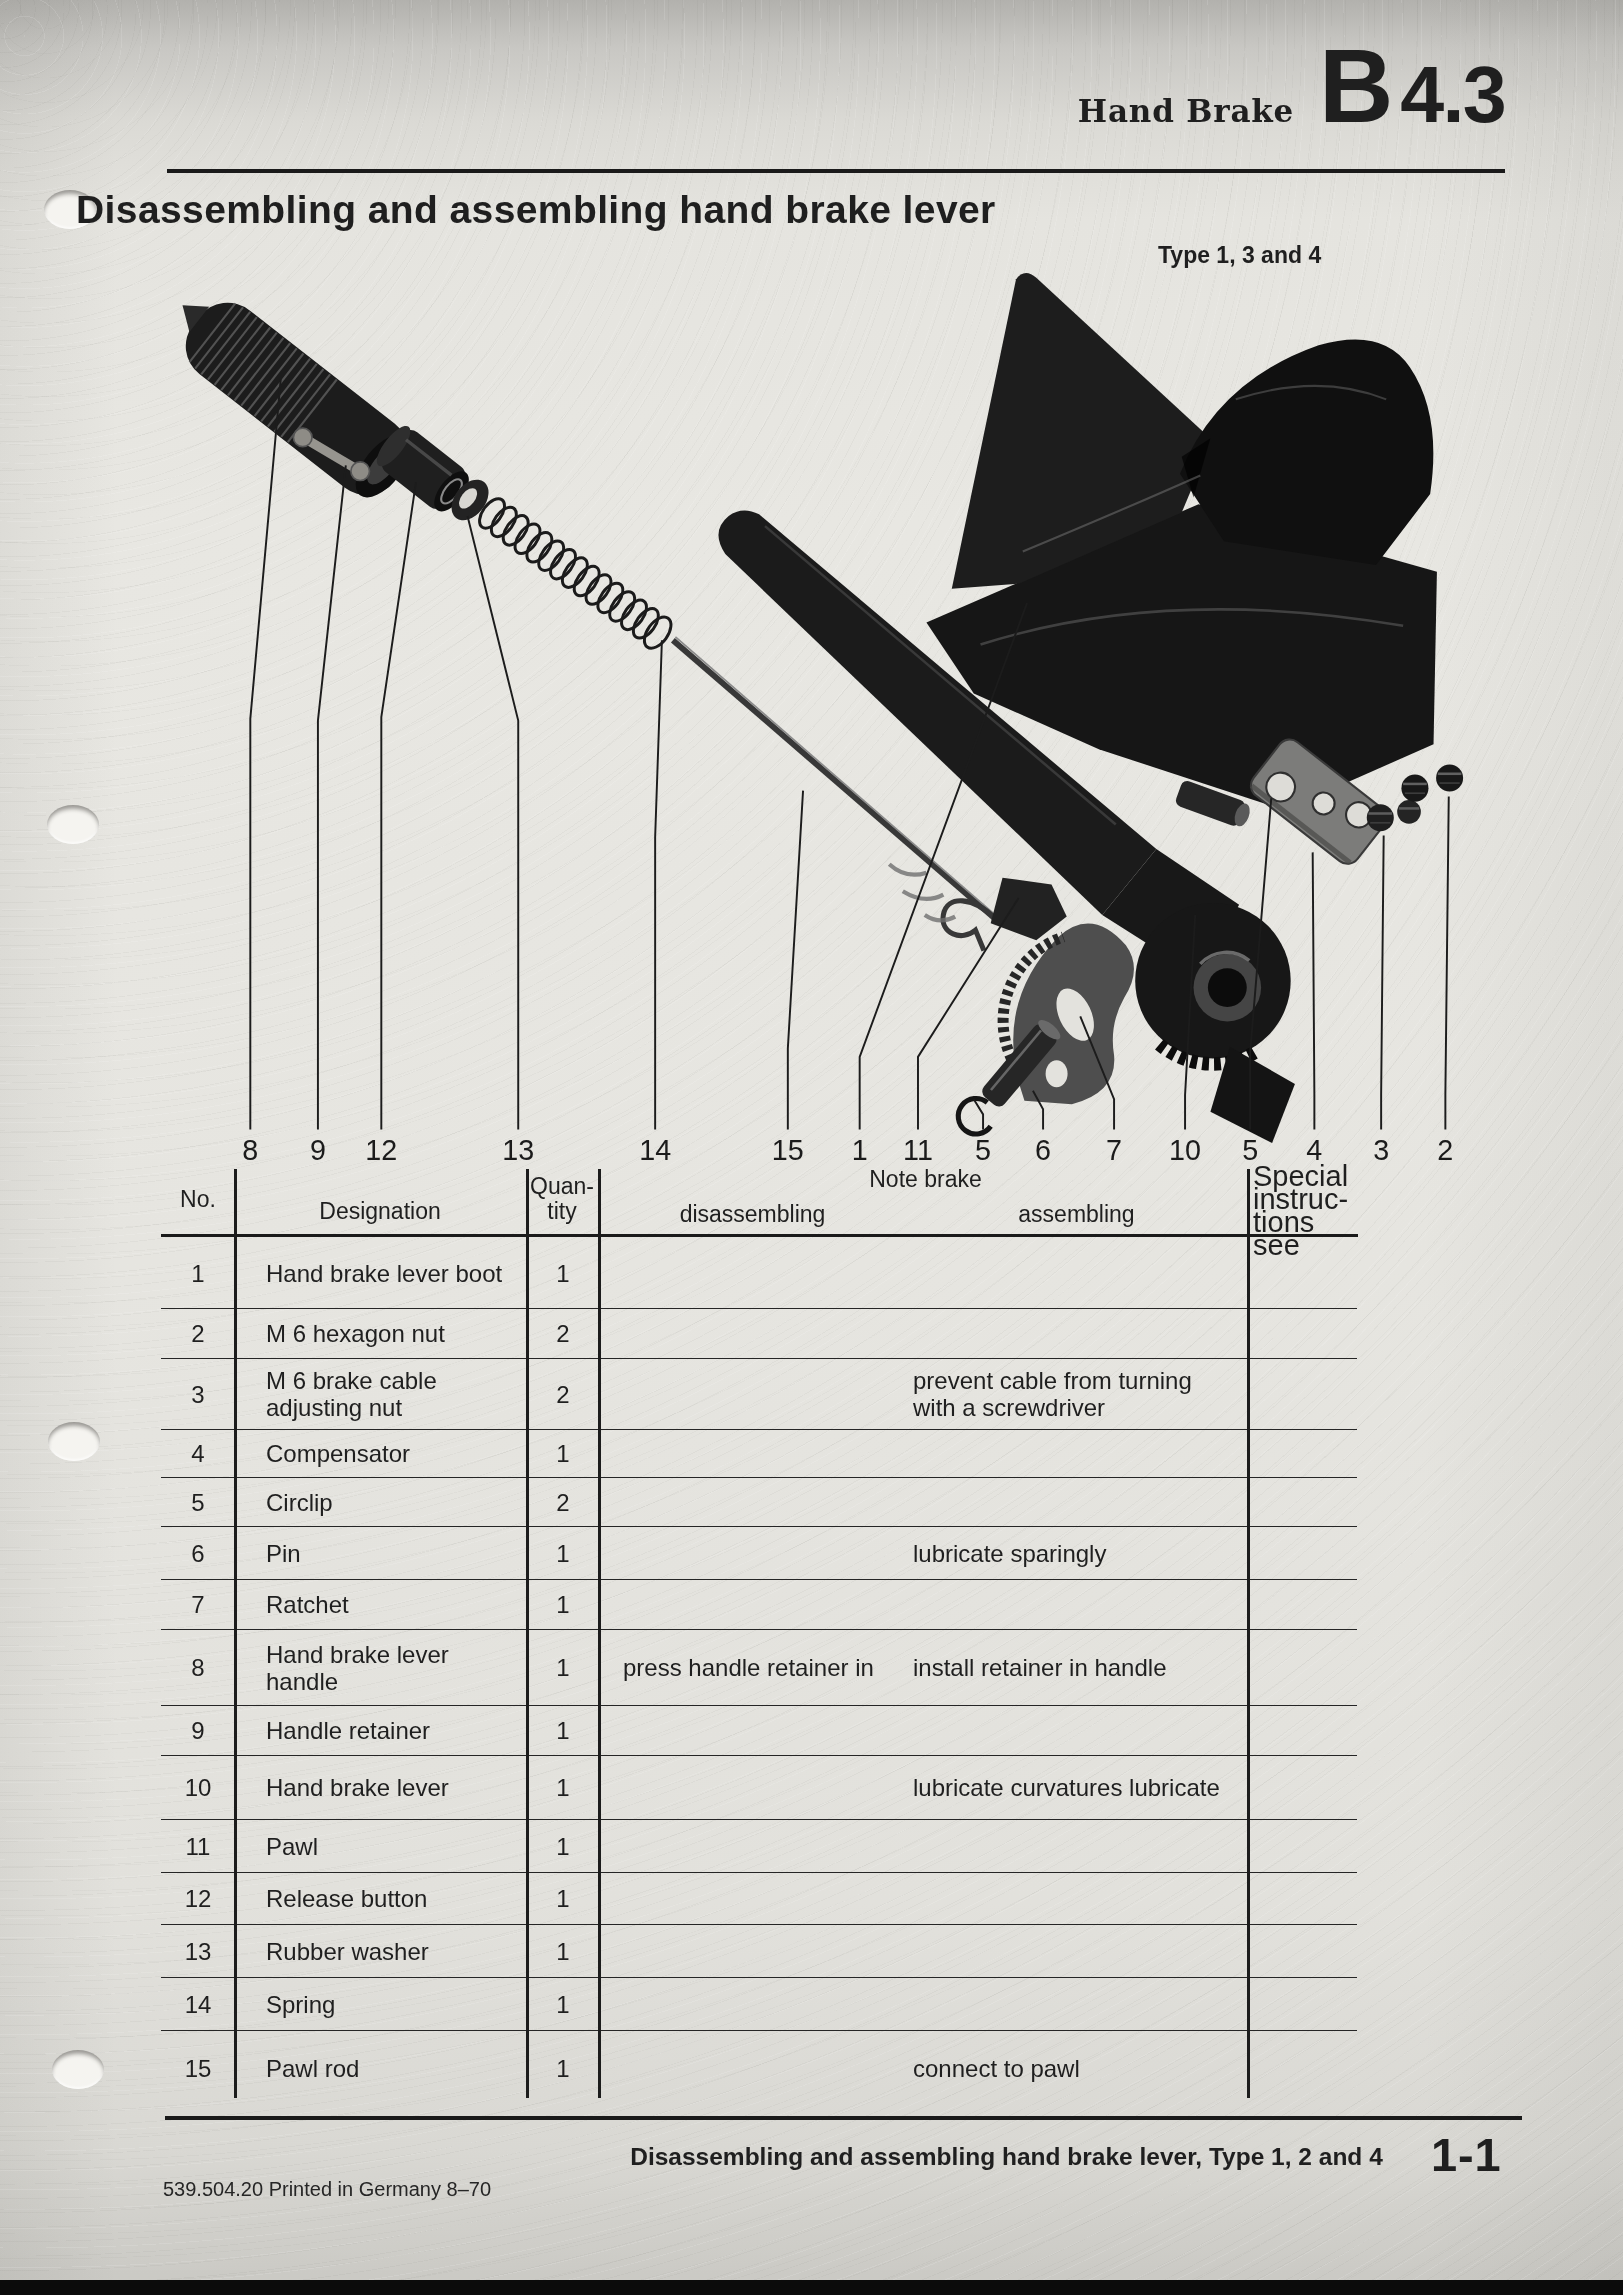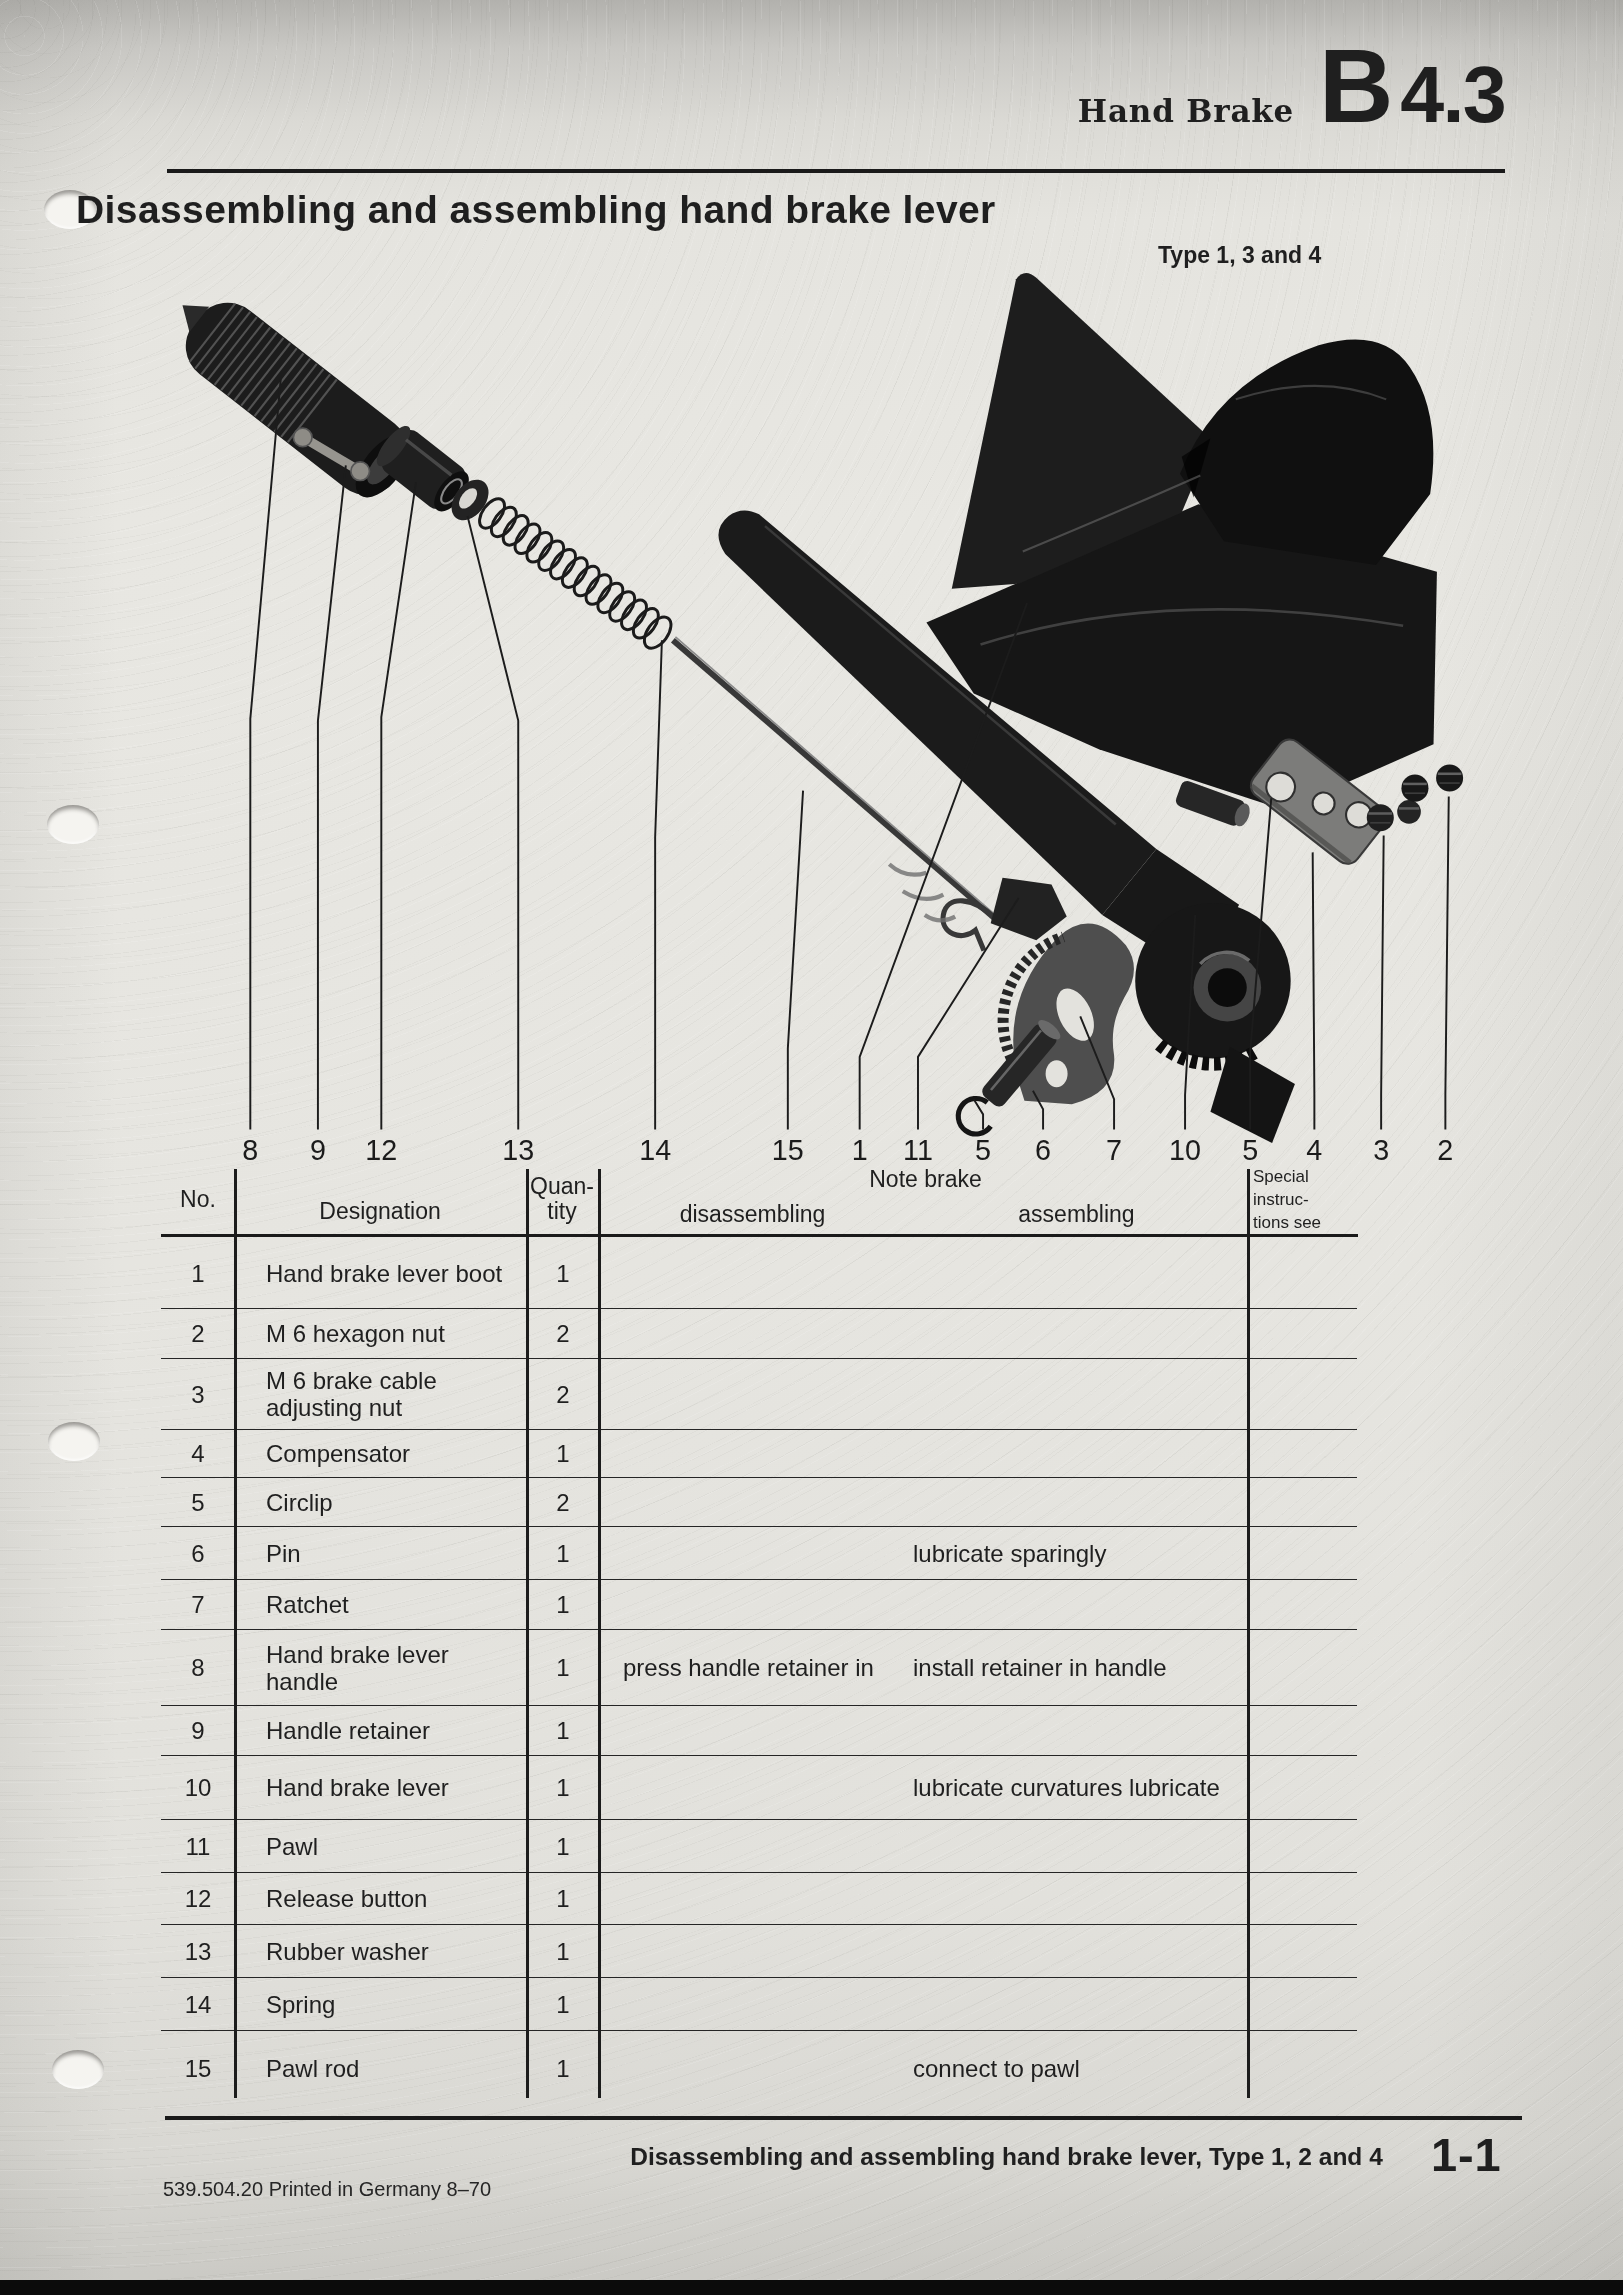--- a/index.html
+++ b/index.html
@@ -245,21 +245,21 @@
   </g>
 </svg>
 
 <div class="th tc" style="left:161px;width:74px;top:1187px;">No.</div>
 <div class="th tc" style="left:234px;width:292px;top:1187px;margin-top:12px;">Designation</div>
 <div class="th tc" style="left:526px;width:72px;top:1174px;white-space:pre-line;">Quan-
 tity</div>
 <div class="th tc" style="left:765px;width:321px;top:1167px;">Note brake</div>
 <div class="th tc" style="left:598px;width:309px;top:1202px;">disassembling</div>
 <div class="th tc" style="left:906px;width:341px;top:1202px;">assembling</div>
-<div class="th" style="left:1253px;width:106px;top:1165px;font-size:17px;line-height:23px;white-space:pre-line;">Special
+<div class="th" style="left:1253px;width:106px;top:1165px;font-size:29px;line-height:23px;white-space:pre-line;">Special
 instruc-
 tions see</div>
 <div class="rule" style="left:161px;top:1234px;width:1197px;height:3.4px;"></div>
 
 <div class="tbody">
   <div class="row" style="height:69px;">
     <div class="c-no">1</div>
     <div class="c-des">Hand brake lever boot</div>
     <div class="c-qty">1</div>
     <div class="c-dis"></div>
@@ -273,20 +273,22 @@
     <div class="c-dis"></div>
     <div class="c-asm"></div>
     <div class="c-sp"></div>
   </div>
   <div class="row" style="height:70px;">
     <div class="c-no">3</div>
     <div class="c-des">M 6 brake cable
 adjusting nut</div>
     <div class="c-qty">2</div>
     <div class="c-dis"></div>
+    <div class="c-asm">prevent cable from turning
+with a screwdriver</div>
     <div class="c-sp"></div>
   </div>
   <div class="row" style="height:47px;">
     <div class="c-no">4</div>
     <div class="c-des">Compensator</div>
     <div class="c-qty">1</div>
     <div class="c-dis"></div>
     <div class="c-asm"></div>
     <div class="c-sp"></div>
   </div>

